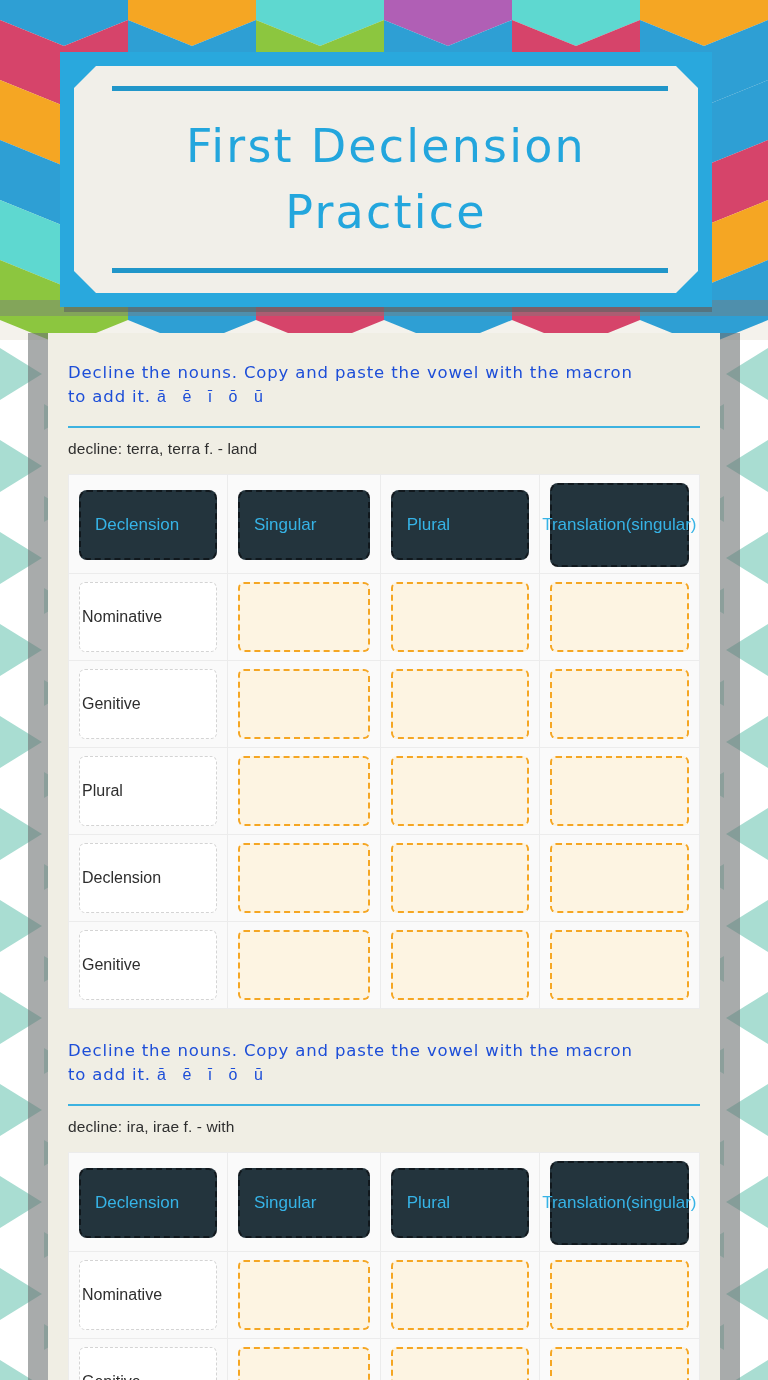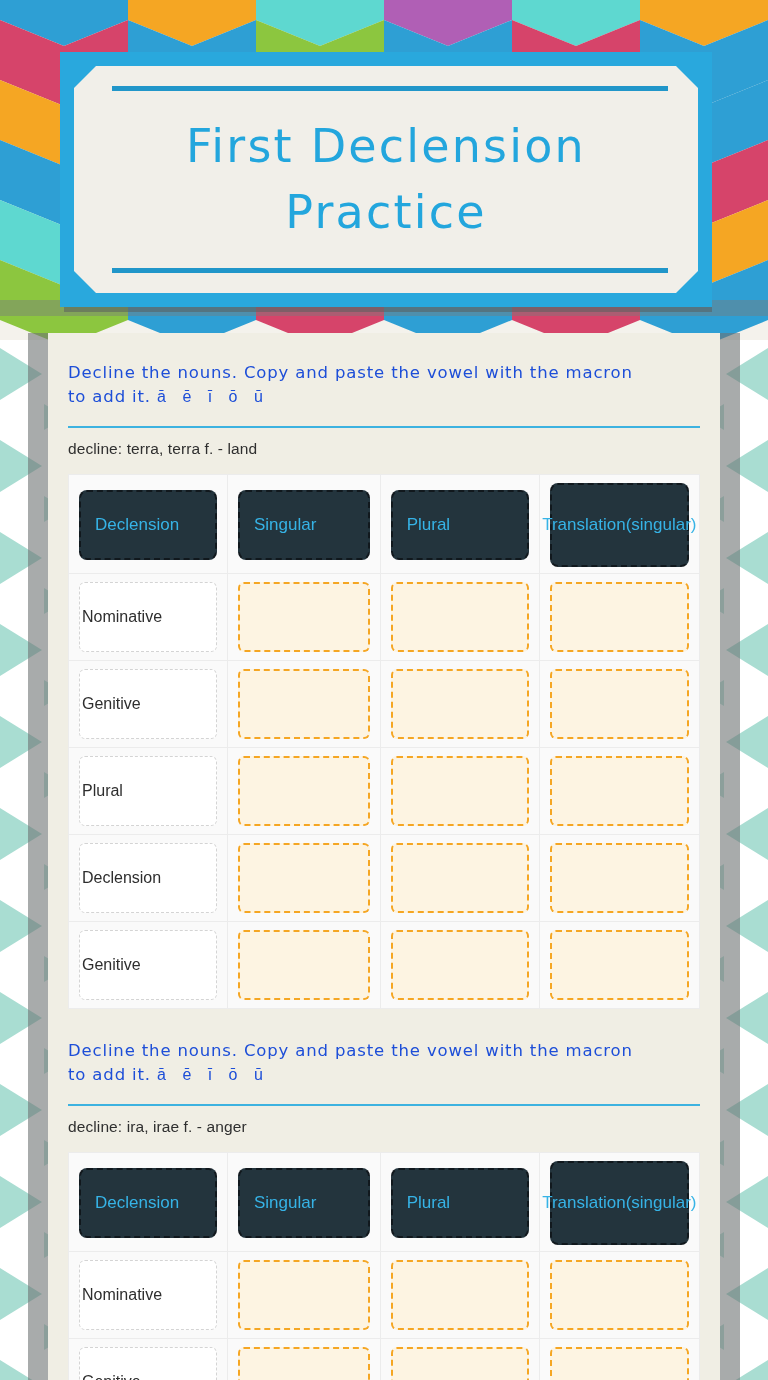--- a/index.html
+++ b/index.html
@@ -534,21 +534,21 @@
         </table>
     </div>
 
     <div class="section" style="margin-top:26px;">
       <div class="instructions" style="padding-top:4px;">
         <span>Decline the nouns.  Copy and paste the vowel with the macron</span><br>
         <span>to add it.</span>
         <span class="macrons">ā  ē  ī  ō  ū</span>
       </div>
       <div class="divider"></div>
-      <div class="prompt">decline:  ira, irae f. - anger</div>
+      <div class="prompt">decline:  ira, irae f. - with</div>
 
       <table class="decl-table">
         <colgroup>
           <col class="col-decl">
             <col class="col-sing">
             <col class="col-plur">
             <col class="col-trans">
         </colgroup>
         <tbody>
             <tr class="hdr-row">

